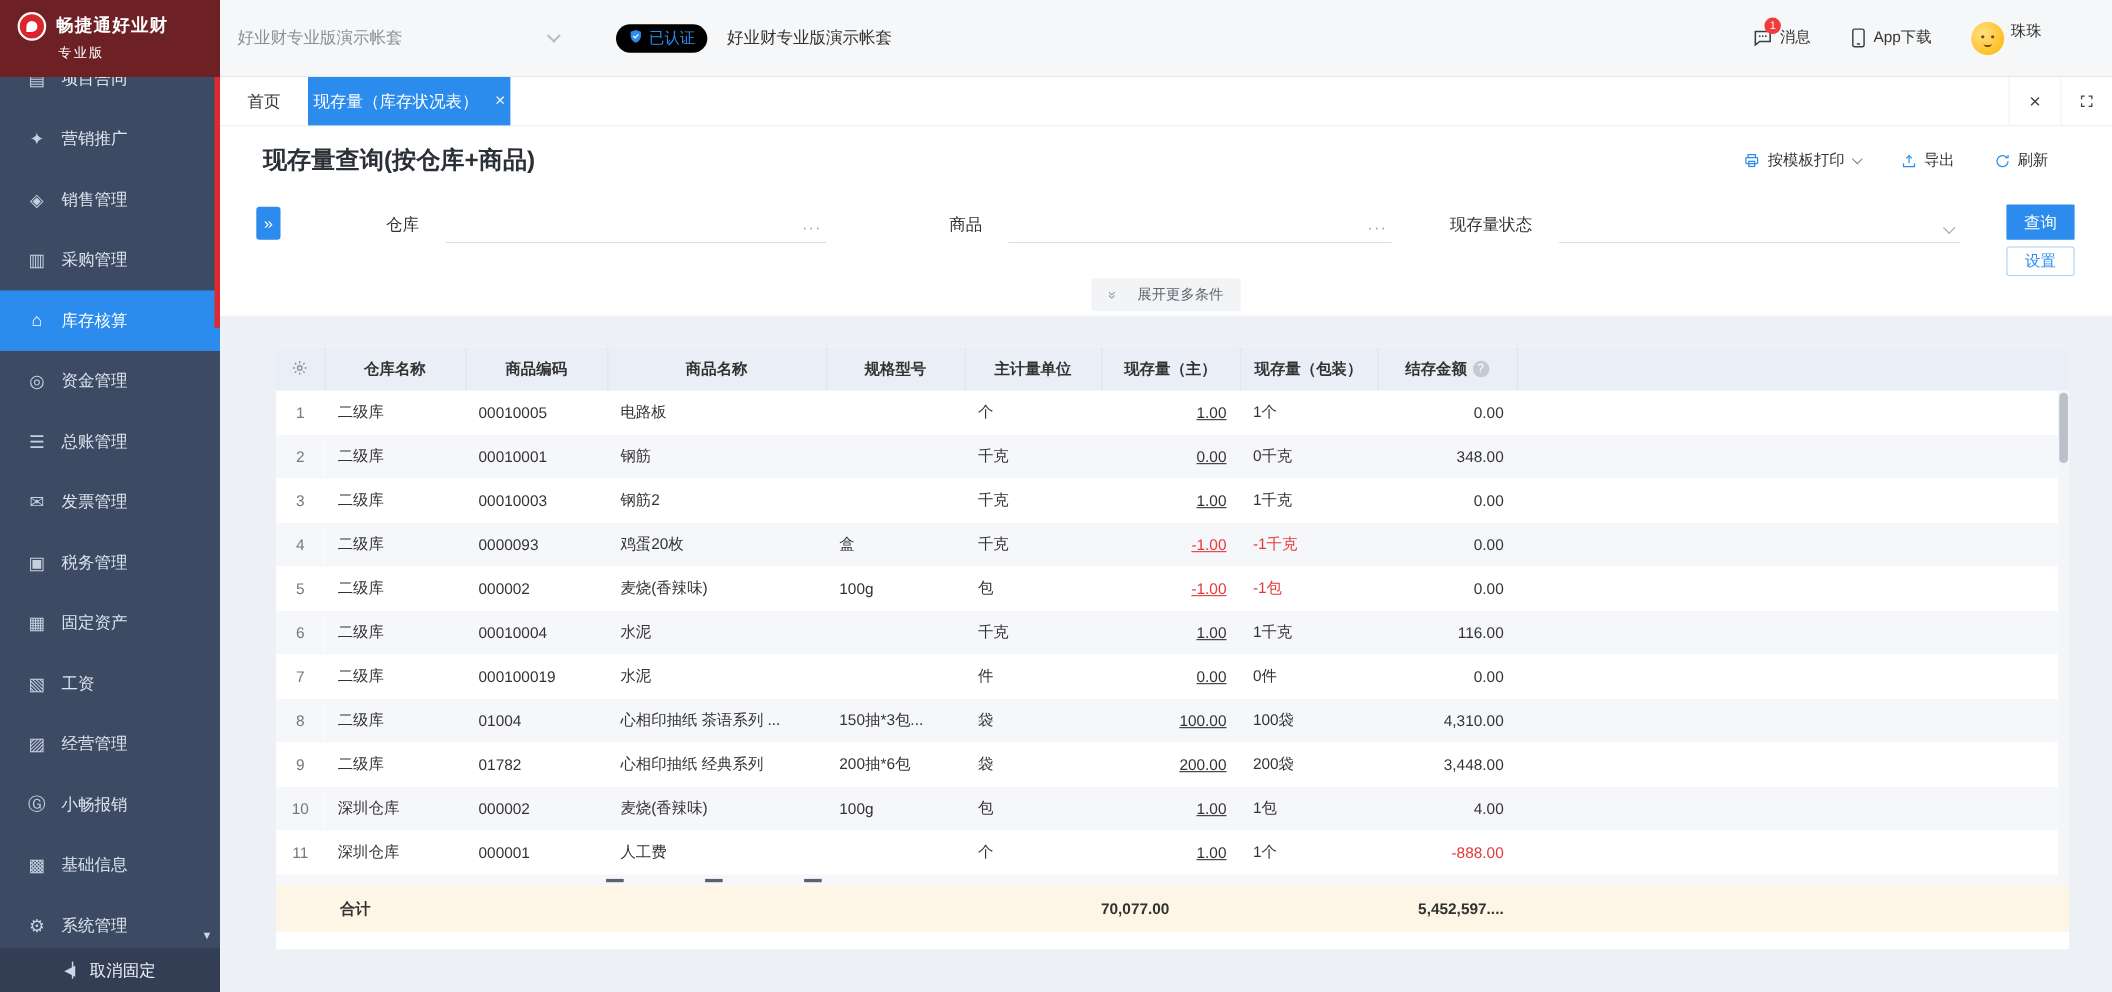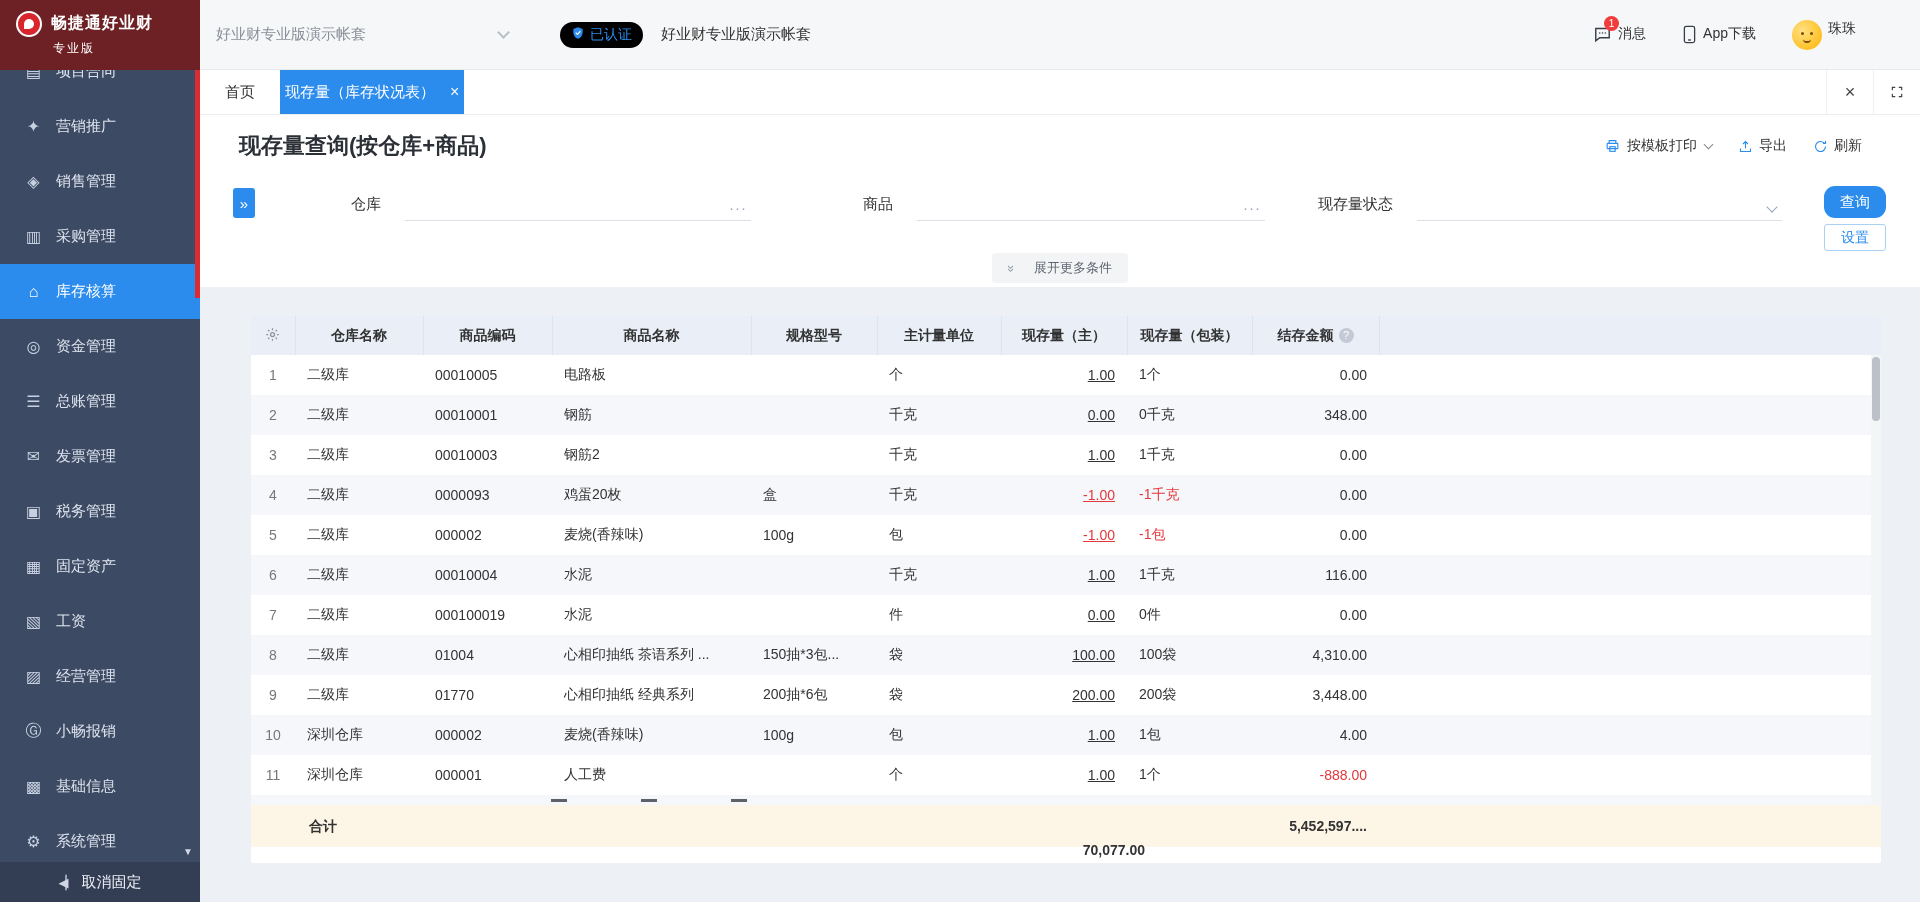--- a/index.html
+++ b/index.html
@@ -54,40 +54,40 @@
   .tab-home { padding:0 25px; display:flex; align-items:center; font-size:15px; color:#333; cursor:pointer; }
   .tab-active { background:#2b8ced; color:#fff; display:flex; align-items:center; gap:15px;
     padding:0 5px; font-size:15px; cursor:pointer; }
   .tab-close { font-size:16px; opacity:.95; cursor:pointer; }
   .tabbar-controls { margin-left:auto; display:flex; }
   .tb-ctrl { width:47px; display:flex; align-items:center; justify-content:center;
     border-left:1px solid #efefef; color:#444; font-size:18px; cursor:pointer; }
   .white-section { background:#fff; }
   .title-row { height:62px; display:flex; align-items:center; padding:0 58px 0 39px; }
   .page-title { font-size:22px; color:#2b2f36; font-weight:600; }
-  .title-actions { margin-left:auto; display:flex; align-items:center; gap:26px; font-size:14px; color:#333; }
+  .title-actions { margin-left:auto; display:flex; align-items:center; gap:36px; font-size:14px; color:#333; }
   .ta-item { display:flex; align-items:center; gap:6px; cursor:pointer; }
   .small-caret { width:7px; height:7px; border-right:1.5px solid #888; border-bottom:1.5px solid #888;
     transform:rotate(45deg); margin:-3px 0 0 2px; }
   
   .filter-row { height:76px; position:relative; }
   .collapse-btn { position:absolute; left:33px; top:11px; width:22px; height:30px; background:#2b8ced;
     color:#fff; border-radius:3px; display:flex; align-items:center; justify-content:center;
     font-size:15px; cursor:pointer; }
   .field { position:absolute; top:12px; display:flex; align-items:flex-end; }
   .f-label { font-size:15px; color:#333; padding-bottom:7px; flex:none; }
   .f-input { flex:1; border-bottom:1px solid #dcdfe6; margin-left:24px; height:32px; position:relative; cursor:text; }
   .dots-icon { position:absolute; right:4px; bottom:4px; color:#9aa7bd; font-size:15px; letter-spacing:1px; cursor:pointer; }
   .dd-caret { position:absolute; right:6px; bottom:9px; width:8px; height:8px;
     border-right:1.5px solid #9aa7bd; border-bottom:1.5px solid #9aa7bd; transform:rotate(45deg); cursor:pointer; }
   .fld-warehouse { left:151px; width:400px; }
   .fld-goods { left:663px; width:402px; }
   .fld-status { left:1118px; width:464px; }
   .btn-query { position:absolute; left:1624px; top:9px; width:62px; height:32px; background:#2b8ced;
-    color:#fff; border:none; border-radius:11px; font-size:15px; cursor:pointer;
+    color:#fff; border:none; border-radius:1px; font-size:15px; cursor:pointer;
     font-family:"Liberation Sans","DejaVu Sans",sans-serif; }
   .btn-settings { position:absolute; left:1624px; top:47px; width:62px; height:27px; background:#fff;
     color:#2b8ced; border:1px solid #a9d1f5; border-radius:3px; font-size:14px; cursor:pointer;
     font-family:"Liberation Sans","DejaVu Sans",sans-serif; }
   .expand-row { height:34px; display:flex; justify-content:center; align-items:flex-start; }
   .expand-pill { background:#f3f4f6; border-radius:3px; padding:6px 16px; font-size:13px; color:#5f6672;
     display:flex; gap:19px; align-items:center; cursor:pointer; }
   .dbl-caret { display:inline-block; transform:rotate(90deg); color:#8a93a3; font-size:13px; }
   
   .table-card { margin:29px 39px 0 51px; background:#fff; position:relative; padding-bottom:16px; border-radius:2px; }
@@ -102,21 +102,21 @@
   td.right { text-align:right; }
   .qty-link { text-decoration:underline; cursor:pointer; }
   .neg { color:#e4393c; }
   .amount-header { display:inline-flex; align-items:center; gap:5px; }
   .help-dot { display:inline-block; width:15px; height:15px; border-radius:50%; background:#c3cad6;
     color:#fff; font-size:11px; line-height:15px; text-align:center; font-weight:normal; cursor:pointer; }
   .clip-row { height:10px; background:#f6f7fa; position:relative; overflow:hidden; }
   .clip-mark { position:absolute; top:4px; width:16px; height:3px; background:#5c616b; }
   .total-row { height:42px; background:#fdf5e6; position:relative; font-weight:bold; font-size:14px; color:#333; }
   .total-label { position:absolute; left:58px; line-height:42px; }
-  .total-qty { position:absolute; left:780px; width:114px; text-align:right; line-height:42px;margin-top:24px; }
+  .total-qty { position:absolute; left:724px; width:114px; text-align:center; line-height:42px; }
   .total-amount { position:absolute; left:1001px; width:115px; text-align:right; line-height:42px; }
   .v-track { position:absolute; top:39px; right:0; width:10px; height:450px; background:#f4f5f7; }
   .v-thumb { position:absolute; top:2px; right:1px; width:8px; height:64px; background:#bcc1c9; border-radius:4px; cursor:pointer; }
 </style>
 </head>
 <body>
 
 <div class="topbar">
   <div class="logo">
     <div class="logo-row">
@@ -518,21 +518,21 @@
             </td>
             <td class="right">
               <span>4,310.00</span>
             </td>
             <td></td>
           </tr>
 
           <tr>
             <td class="idx">9</td>
             <td>二级库</td>
-            <td>01770</td>
+            <td>01782</td>
             <td>心相印抽纸 经典系列</td>
             <td>200抽*6包</td>
             <td>袋</td>
             <td class="right">
               <span class="qty-link">200.00</span>
             </td>
             <td>
               <span>200袋</span>
             </td>
             <td class="right">

